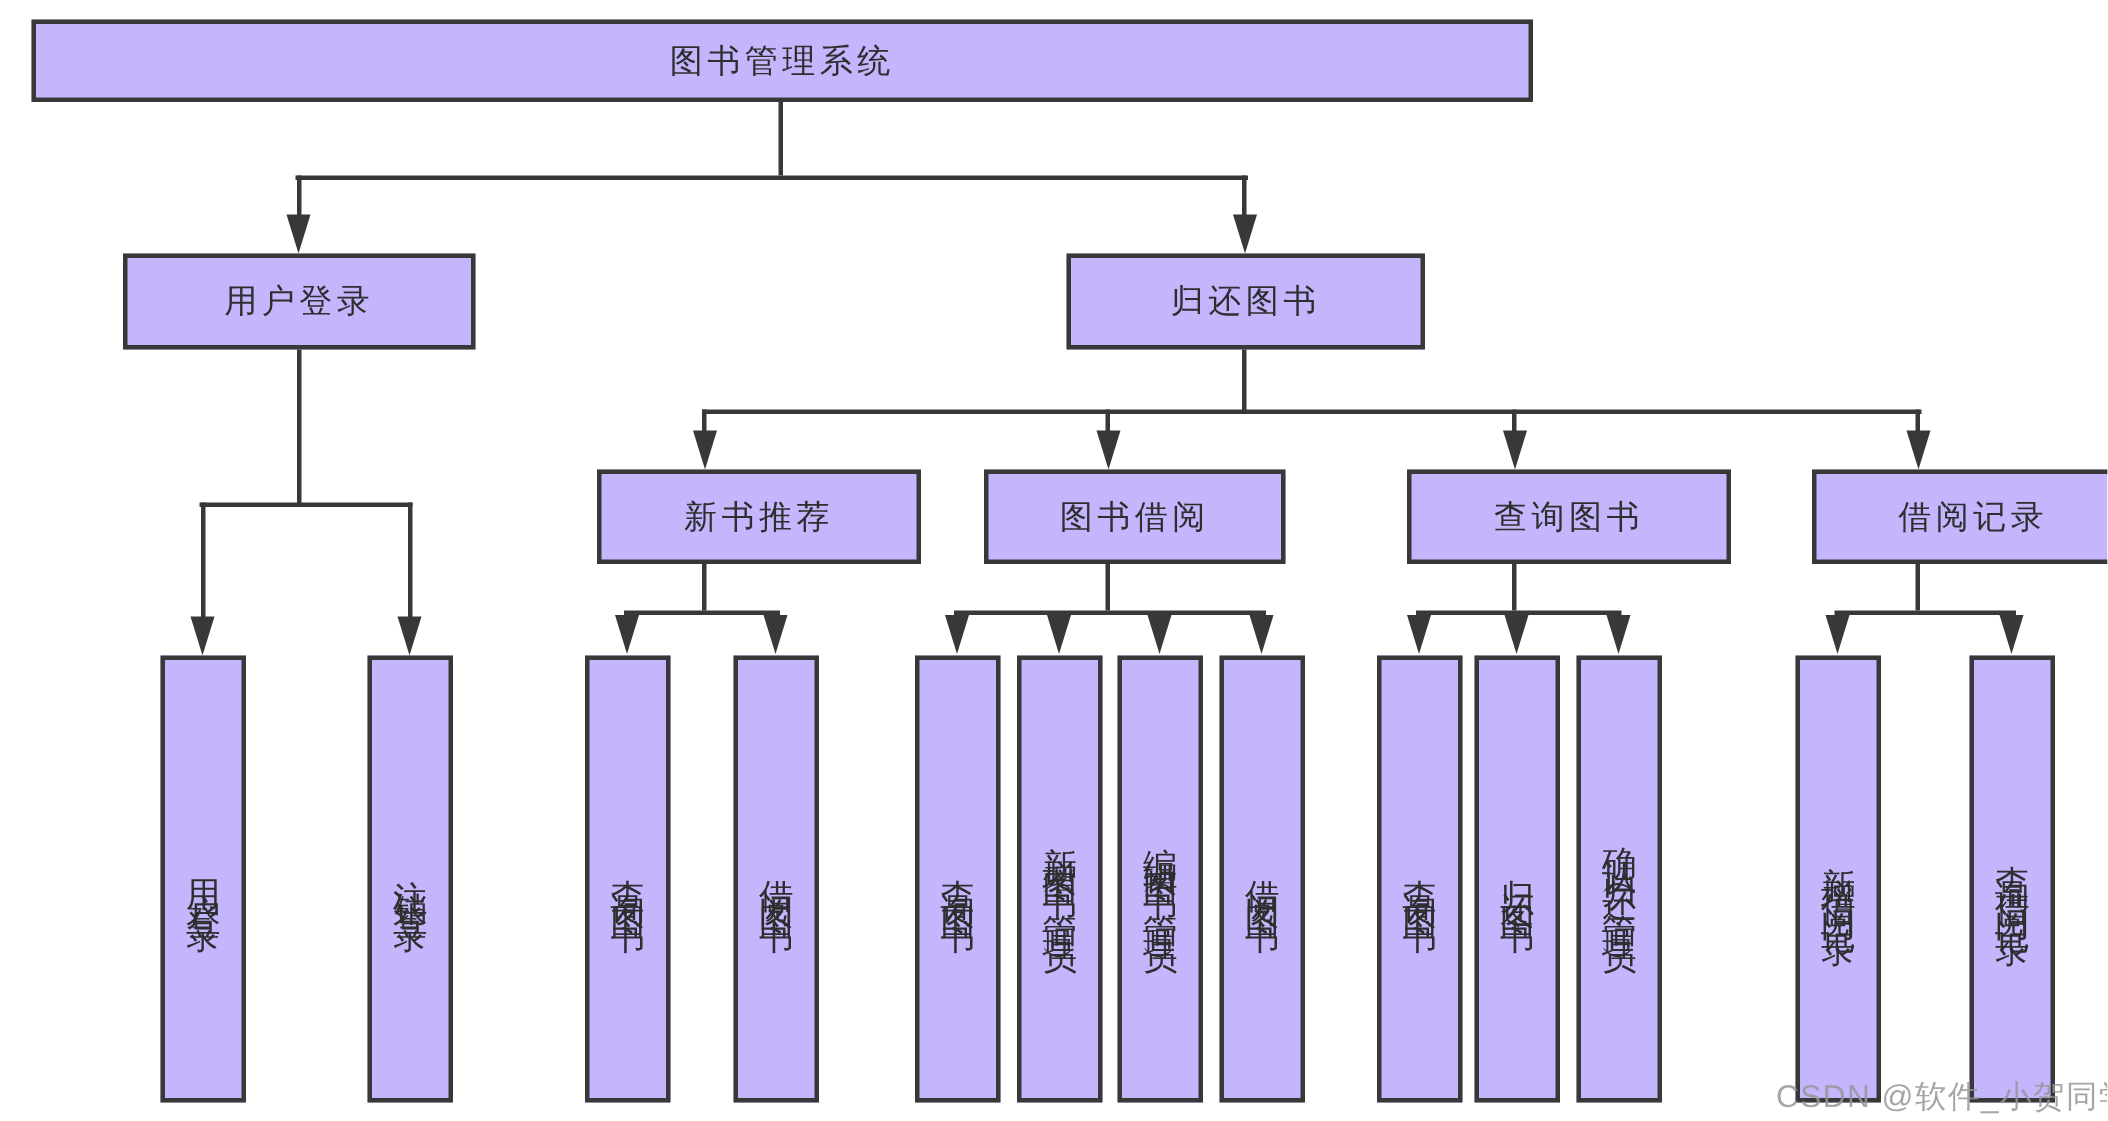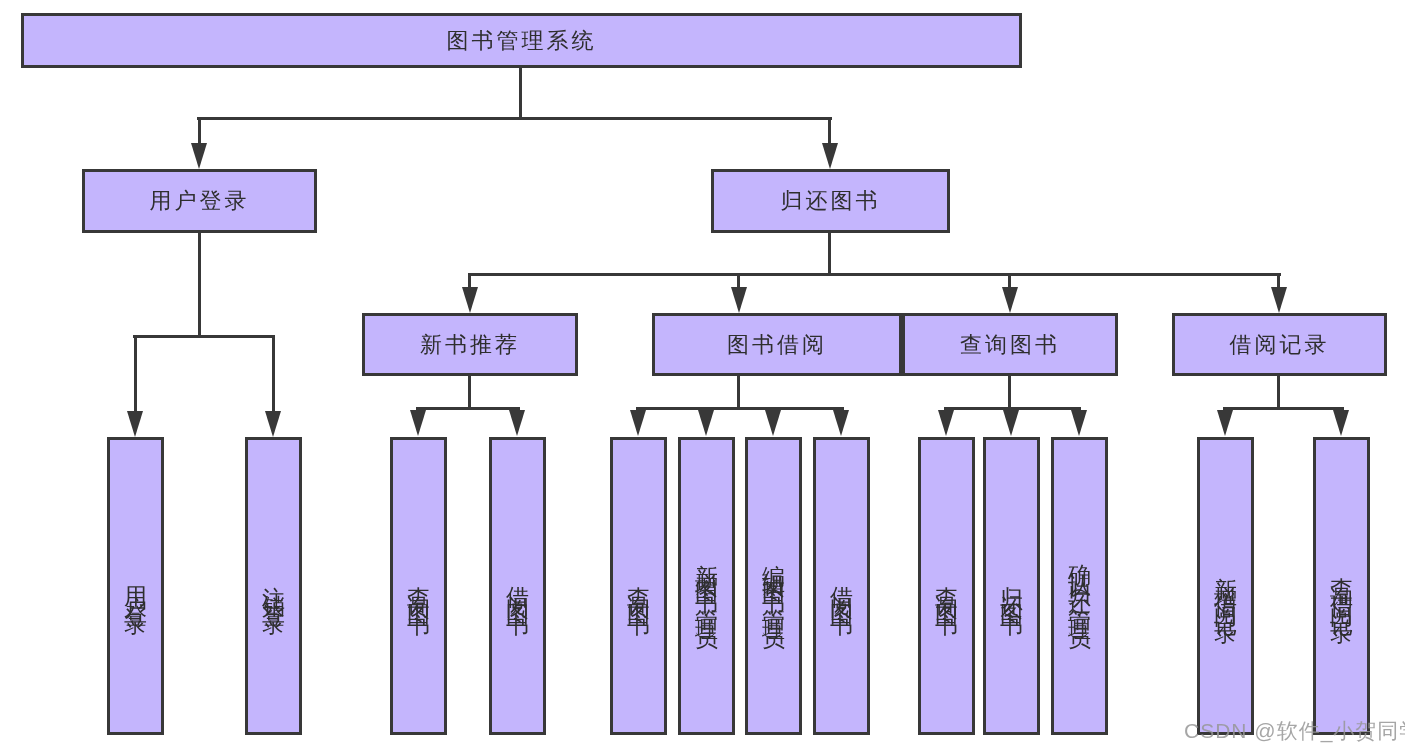--- a/index.html
+++ b/index.html
@@ -11,21 +11,21 @@
     box-sizing:border-box;
     border:3px solid #383838;
     background:#c4b5fd;
     display:flex;
     align-items:center;
     justify-content:center;
     color:#2e2e2e;
   }
   .hlabel{font-size:22px;letter-spacing:3px;white-space:nowrap;}
   .root-box .hlabel{font-size:22px;}
-  .l3{top:313px;height:63px;}
+  .l3{top:313px;height:63px;margin-left:36px;}
   .leaf{top:437px;width:57px;height:298px;}
   .vtext{
     writing-mode:vertical-rl;
     text-orientation:mixed;
     font-size:23px;
     letter-spacing:9px;
     line-height:1;
     white-space:nowrap;
   }
 
@@ -60,21 +60,21 @@
   <div class="box" style="left:82px;top:169px;width:235px;height:64px;">
     <span class="hlabel">用户登录</span>
   </div>
   <div class="box" style="left:711px;top:169px;width:239px;height:64px;">
     <span class="hlabel">归还图书</span>
   </div>
 
   <div class="box l3" style="left:362px;width:216px;">
     <span class="hlabel">新书推荐</span>
   </div>
-  <div class="box l3" style="left:652px;width:250px;">
+  <div class="box l3" style="left:620px;width:201px;">
     <span class="hlabel">图书借阅</span>
   </div>
   <div class="box l3" style="left:902px;width:216px;">
     <span class="hlabel">查询图书</span>
   </div>
   <div class="box l3" style="left:1172px;width:215px;">
     <span class="hlabel">借阅记录</span>
   </div>
 
   <div class="box leaf" style="left:107px;">

